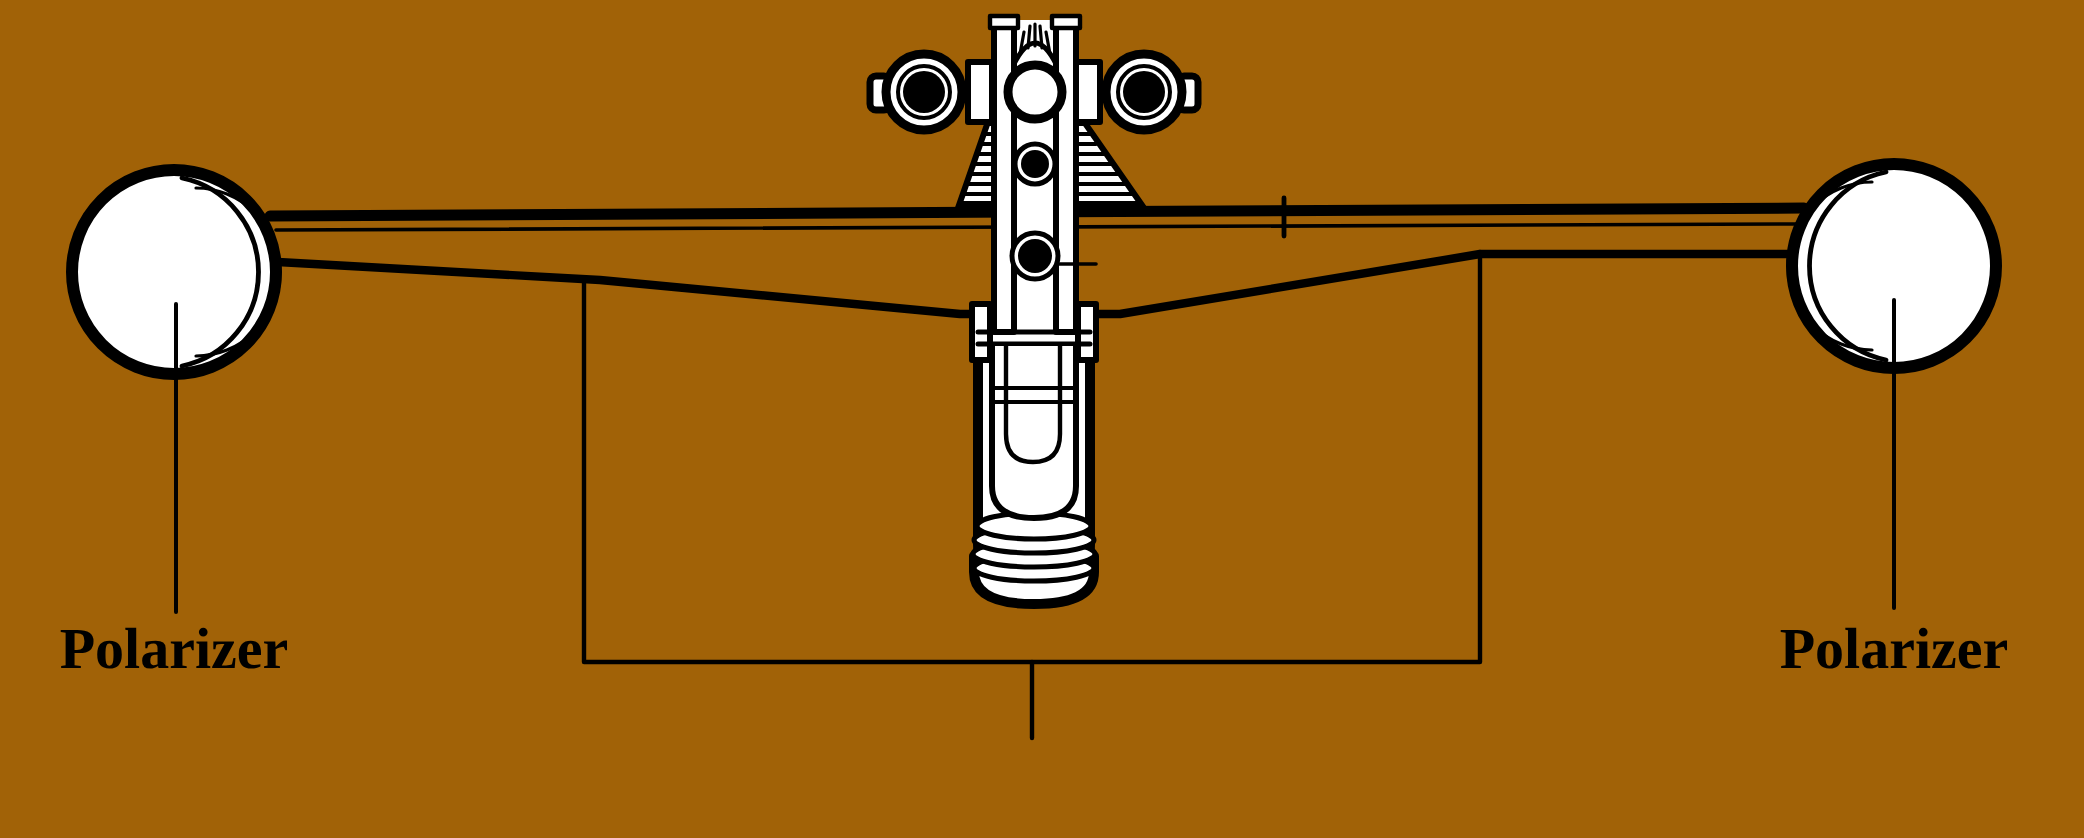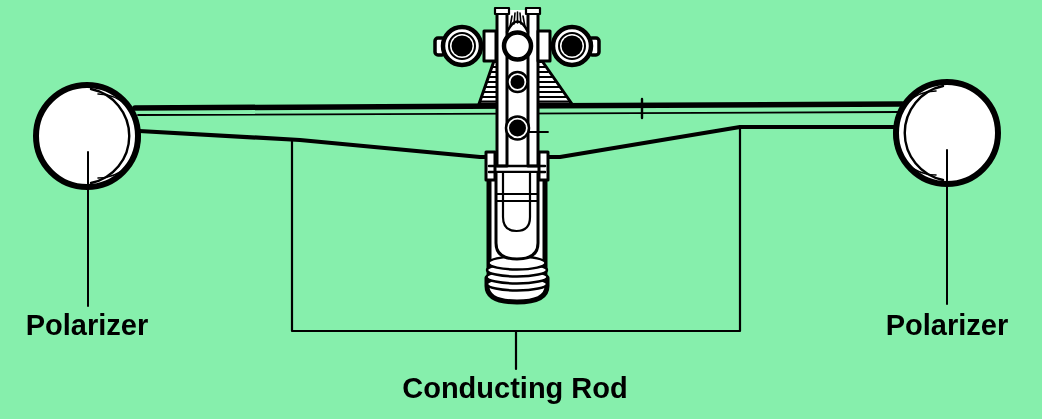--- a/index.html
+++ b/index.html
@@ -1,20 +1,20 @@
 <!DOCTYPE html>
 <html><head>
 <meta charset="utf-8">
 <style>
   html,body{margin:0;padding:0;background:#fff;}
   #stage{
     position:relative;
     width:1042px;height:419px;
-    background:#86efac;
-    font-family:Liberation Sans, sans-serif;
+    background:#a16207;
+    font-family:Liberation Serif, serif;
     overflow:hidden;
   }
   #drawing{position:absolute;left:0;top:0;}
   .label{
     position:absolute;
     transform:translateX(-50%);
     font-weight:700;
     font-size:29px;
     line-height:1;
     color:#000;
@@ -150,14 +150,13 @@
     </g>
 
     <line x1="88" y1="152" x2="88" y2="306" stroke-width="2"></line>
     <line x1="947" y1="150" x2="947" y2="304" stroke-width="2"></line>
   </svg>
 
   <div class="label" style="left:87px;  top:311px;">Polarizer</div>
 
   <div class="label" style="left:947px; top:311px;">Polarizer</div>
 
-  <div class="label" style="left:515px; top:374px;">Conducting Rod</div>
 </div>
 
 </body></html>

